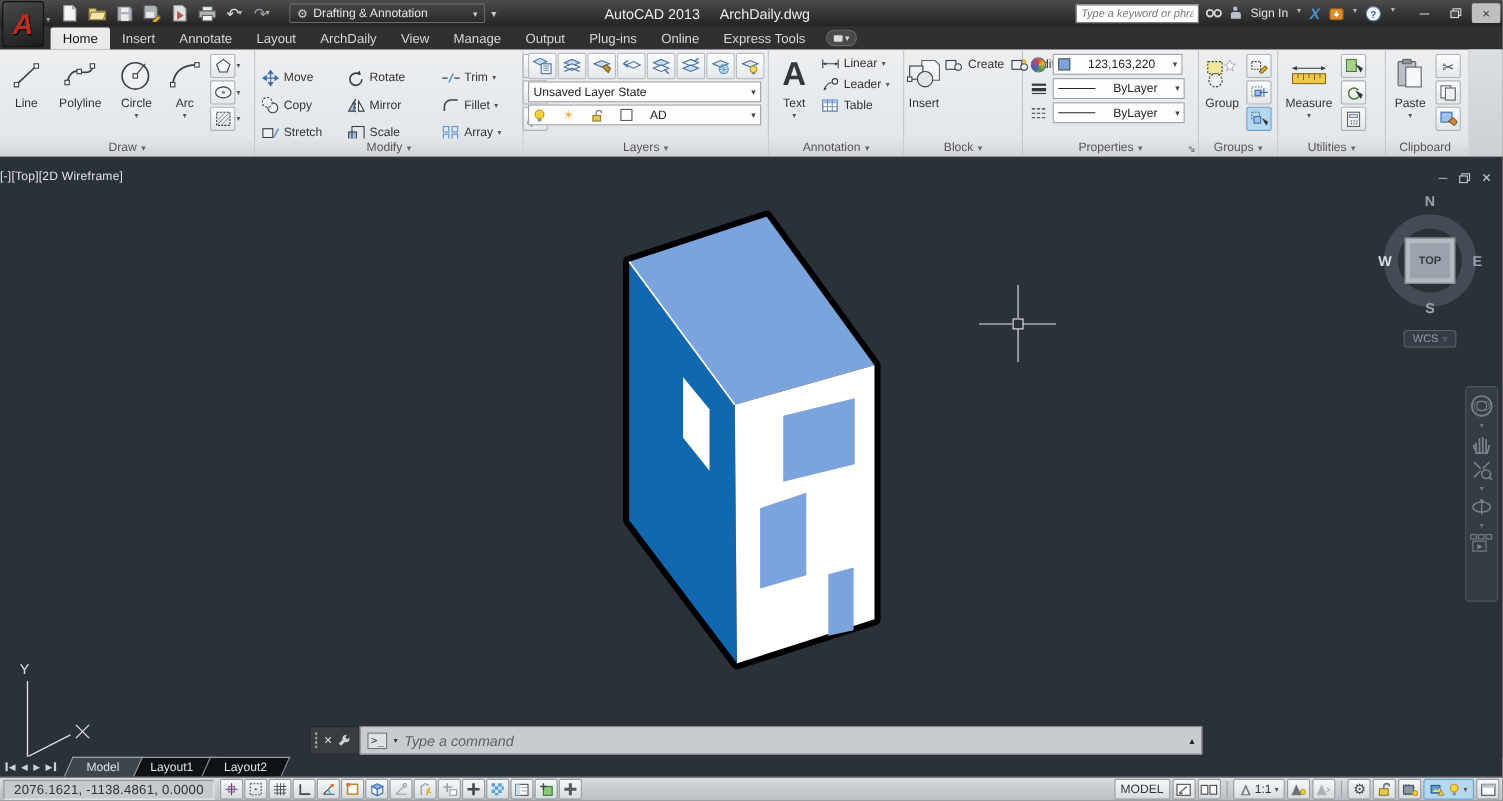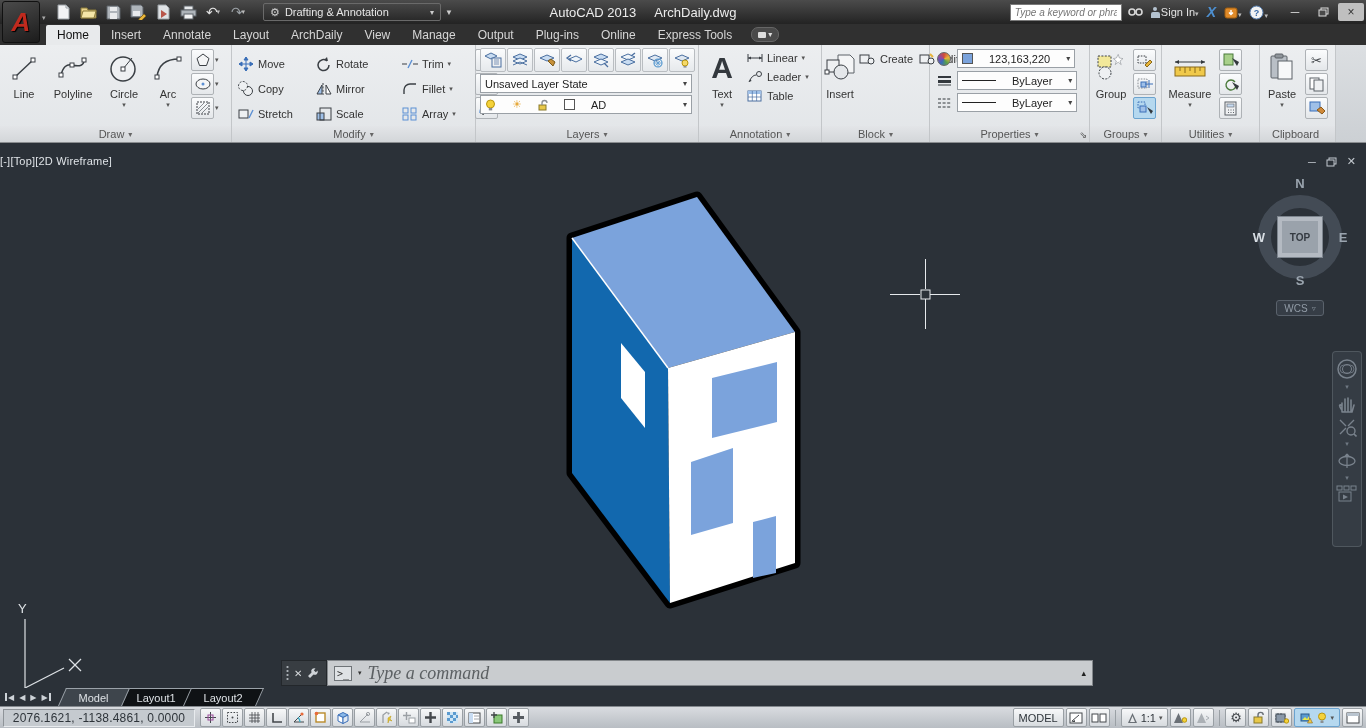--- a/index.html
+++ b/index.html
@@ -14,21 +14,21 @@
 .qat{display:flex;align-items:center;gap:3px;margin-left:52px}
 .qbtn{width:22px;height:20px;display:flex;align-items:center;justify-content:center}
 .qbtn svg{display:block}
 .dd8{font-size:7px;color:#bbb;margin-left:-1px}
 .wsdrop{display:flex;align-items:center;gap:5px;height:18px;margin-left:14px;padding:0 6px;background:linear-gradient(#464646,#2a2a2a);border:1px solid #6a6a6a;border-radius:2px;font-size:11px;color:#e6e6e6;min-width:178px}
 .wsdrop .gear{font-size:11px;color:#cfcfcf}
 .wsdrop .ddv{margin-left:auto;font-size:8px;color:#ccc}
 .titletext{position:absolute;left:468px;top:0;width:350px;height:24px;display:flex;align-items:center;justify-content:center;gap:18px;font-size:13px;color:#ececec}
 .infocenter{position:absolute;right:2px;top:0;height:24px;display:flex;align-items:center;gap:4px}
 .search{width:112px;height:17px;background:#fff;border:1px solid #7a7a7a;font-size:10px;font-style:italic;color:#555;padding:0 4px;font-family:"Liberation Sans",sans-serif}
-.icbtn{display:flex;align-items:flex-end;gap:1px;color:#e2e2e2;font-size:11px;padding:0 2px}
+.icbtn{display:flex;align-items:flex-start;gap:9px;color:#e2e2e2;font-size:11px;padding:0 2px}
 .winbtns{display:flex;gap:2px;margin-left:8px}
 .winbtn{width:26px;height:18px;display:flex;align-items:center;justify-content:center;color:#ddd;font-size:12px;border-radius:2px}
 .winbtn.close{background:#bfbfbf;color:#333}
 
 .tabrow{position:absolute;left:0;top:24px;width:1366px;height:21px;background:#303030;display:flex;align-items:flex-end;padding-left:46px}
 .rtab{height:20px;line-height:20px;padding:0 11px;font-size:12px;color:#d6d6d6;border-radius:2px 2px 0 0}
 .rtab.active{background:#e8eaec;color:#111}
 .ribtoggle{margin-left:8px;height:15px;margin-bottom:3px;display:flex;align-items:center;gap:2px;background:#4a4a4a;border:1px solid #666;border-radius:7px;padding:0 6px;color:#ddd;font-size:8px}
 .ribtoggle .dot{width:8px;height:6px;background:#ddd;border-radius:1px}
 
@@ -39,21 +39,21 @@
 .plabel.nodd::after{content:""}
 .pcontent{position:absolute;left:0;top:0;right:0;bottom:16px;display:flex;align-items:flex-start;padding:2px}
 .bigbtn{display:flex;flex-direction:column;align-items:center;justify-content:flex-start;height:76px;padding-top:3px;border-radius:2px}
 .bigbtn .bicon{height:36px;display:flex;align-items:center;justify-content:center}
 .bigbtn .blabel{font-size:11px;color:#333;margin-top:2px}
 .bigbtn .bdd{font-size:7px;color:#555;margin-top:1px}
 .minicol{display:flex;flex-direction:column;gap:2px;margin-left:3px;padding-top:2px}
 .minirow{display:flex;align-items:center;gap:1px}
 .minibtn{width:23px;height:22px;border:1px solid #aeb2b6;border-radius:2px;background:linear-gradient(#fbfcfd,#e4e7ea);display:flex;align-items:center;justify-content:center}
 .dd6{font-size:7px;color:#555}
-.mgrid{display:grid;grid-template-columns:78px 86px 74px;grid-auto-rows:25px;align-items:center;margin-top:4px}
+.mgrid{display:grid;grid-template-columns:78px 86px 74px;grid-auto-rows:25px;align-items:center;margin-top:11px}
 .mcell{display:flex;align-items:center;gap:4px;font-size:11px;color:#333;padding-left:3px}
 .mcell .mi{width:17px;height:16px;display:flex;align-items:center;justify-content:center}
 .layrow{display:flex;gap:1px}
 .laybtn{width:26px;height:24px;border:1px solid #b9bdc1;border-radius:2px;background:linear-gradient(#fbfcfd,#e6e9ec);display:flex;align-items:center;justify-content:center}
 .dropdown{display:flex;align-items:center;height:19px;background:#fdfdfd;border:1px solid #9aa0a6;font-size:11px;color:#222;padding:0 4px;gap:16px}
 .dropdown .ddv{margin-left:auto;font-size:8px;color:#444}
 .swatch{width:11px;height:11px;border:1px solid #555;background:#fff}
 .prow{display:flex;align-items:center;gap:4px;margin-bottom:3px}
 .picon{width:18px;display:flex;justify-content:center}
 .launcher{position:absolute;right:2px;bottom:2px;font-size:9px;color:#555}
@@ -68,21 +68,21 @@
 .wcs{position:absolute;left:1276px;top:157px;width:48px;height:16px;background:#363d46;border:1px solid #5a626c;border-radius:3px;display:flex;align-items:center;justify-content:center;gap:4px;font-size:10px;color:#929ca7}
 .wcs::after{content:"▿";font-size:8px;color:#7e8892}
 .navbar{position:absolute;left:1332px;top:208px;width:30px;height:196px;background:rgba(64,72,80,.5);border:1px solid rgba(140,150,160,.3);border-radius:4px;display:flex;flex-direction:column;align-items:center;padding-top:6px;gap:3px}
 .navbar .nchev{font-size:7px;color:#6f7883}
 
 .cmddock{position:absolute;left:281px;top:660px;width:812px;height:26px;display:flex;z-index:6}
 .cmdhandle{width:46px;background:#383d42;border:1px solid #23272b;display:flex;align-items:center;gap:5px;padding:0 4px;color:#d5d8db}
 .grip{width:3px;height:16px;background-image:radial-gradient(circle,#aab0b5 1px,transparent 1.2px);background-size:3px 4px}
 .cmdfield{flex:1;background:#c9cccf;border:1px solid #83878b;display:flex;align-items:center;padding:0 6px;gap:6px}
 .promptbox{width:18px;height:15px;border:1px solid #6f7478;background:#dfe2e5;color:#333;font-size:10px;display:flex;align-items:center;justify-content:center;font-family:"DejaVu Sans Mono",monospace}
-.cmdinput{flex:1;background:transparent;border:none;outline:none;font-family:Liberation Serif, serif;font-style:italic;font-size:18px;color:#b91c1c}
+.cmdinput{flex:1;background:transparent;border:none;outline:none;font-family:Liberation Sans, sans-serif;font-style:italic;font-size:13px;color:#b91c1c}
 .cmdinput::placeholder{color:#5c6063;font-style:italic}
 .cmdup{font-size:9px;color:#222}
 
 .tabsrow{position:absolute;left:0;top:688px;width:1366px;height:18px;display:flex;align-items:flex-end}
 .tnavs{display:flex;align-items:center;height:18px;padding:0 4px;gap:5px;color:#cdd2d7;font-size:8px}
 .tnav{display:flex;align-items:center}
 .tnav .bar{width:2px;height:8px;background:#cdd2d7;margin:0 1px}
 .ltabwrap{display:flex;height:18px;margin-left:6px}
 .ltab{position:relative;height:18px;padding:0 16px;display:flex;align-items:center;background:#0f1215;border:1px solid #9aa1a8;border-bottom:none;transform:skewX(-24deg);margin-right:-6px;font-size:11px;color:#dde1e5}
 .ltab .tl{transform:skewX(24deg)}

